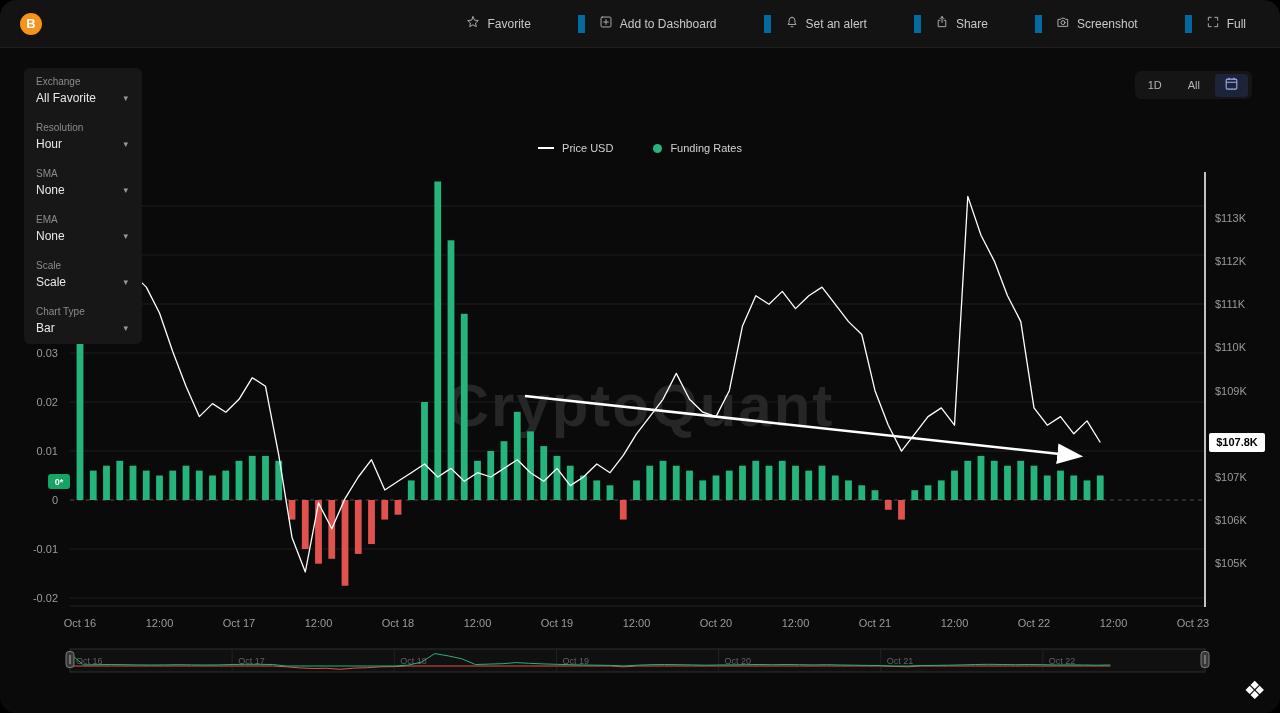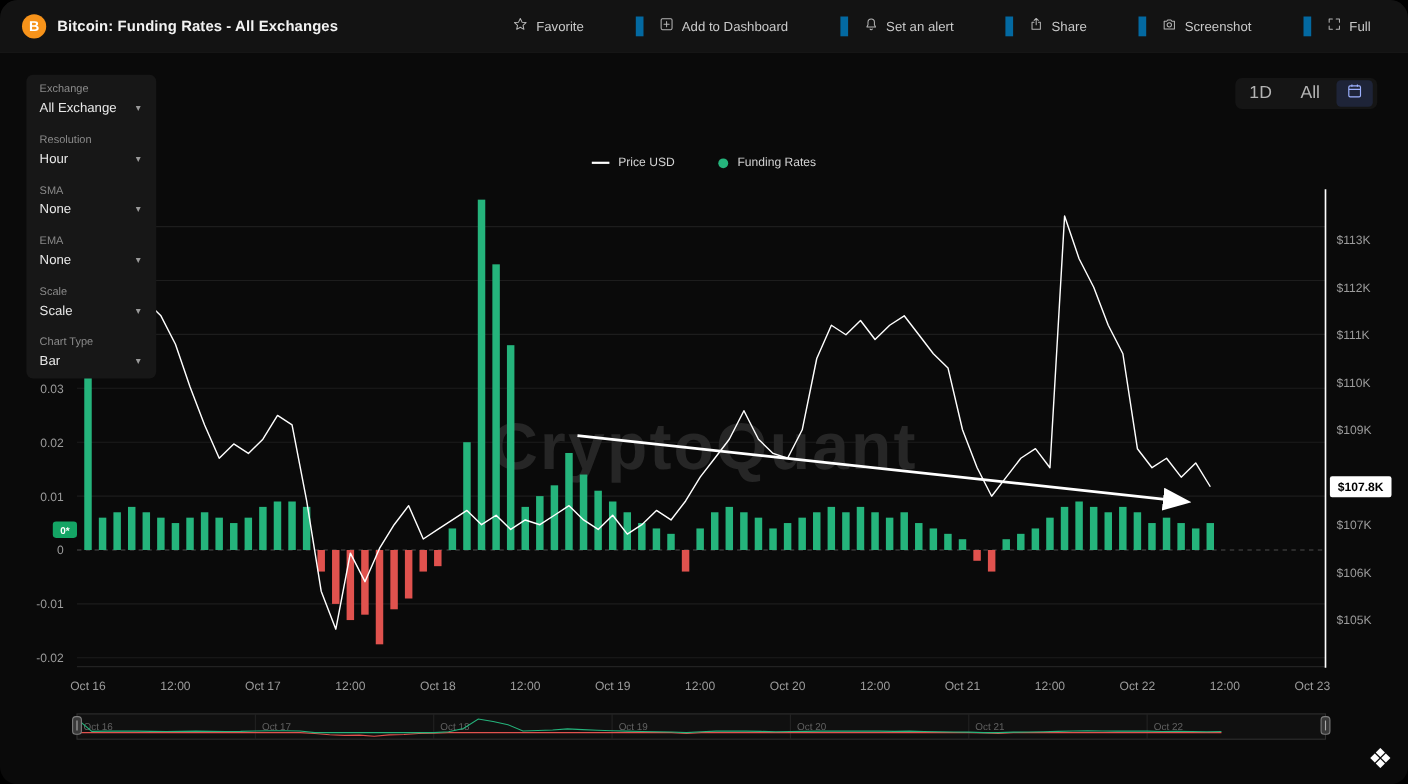--- a/index.html
+++ b/index.html
@@ -18,21 +18,21 @@
 
   
   .toolbar { position:absolute; top:68px; left:24px; display:flex; background:#171717; border-radius:6px; z-index:2;flex-direction:column; }
   .control { display:flex; flex-direction:column; gap:4px; padding:8px 14px 9px 12px; cursor:pointer; }
   .control-label { font-size:10px; color:#8b8b8b; }
   .control-value { font-size:12px; color:#e8e8e8; display:flex; align-items:center; justify-content:space-between; gap:14px; }
   .chevron { color:#9a9a9a; font-size:9px; }
   .c0 { min-width:118px; } .c1 { min-width:74px; } .c2 { min-width:62px; } .c3 { min-width:62px; } .c4 { min-width:70px; } .c5 { min-width:62px; }
 
   .range-group { position:absolute; top:71px; right:28px; display:flex; align-items:center; background:#151515; border-radius:6px; height:28px; z-index:2; }
-  .range-btn { padding:0 13px; font-size:16px; color:#b4b4b4; cursor:pointer; line-height:28px; }
+  .range-btn { padding:0 13px; font-size:11px; color:#b4b4b4; cursor:pointer; line-height:28px; }
   .calendar-btn { margin:3px 4px 3px 2px; padding:2px 9px; background:#1e2438; border-radius:4px; cursor:pointer; display:flex; align-items:center; }
   .calendar-btn svg { width:15px; height:15px; stroke:#9db1ff; fill:none; stroke-width:1.7; }
 
   
   .legend { position:absolute; top:142px; left:0; right:0; display:flex; justify-content:center; gap:40px; z-index:2; }
   .legend-item { display:flex; align-items:center; gap:8px; font-size:11px; color:#d2d2d2; cursor:pointer; }
   .legend-line { width:16px; height:2px; background:#ffffff; }
   .legend-dot { width:9px; height:9px; border-radius:50%; background:#25b47c; }
 
   
@@ -44,21 +44,20 @@
   .footer-text { font-size:20px; font-weight:700; letter-spacing:.2px; }
 </style>
 </head>
 <body>
 
 <div class="app">
 
   <div class="header">
     <div class="header-left">
       <div class="btc-badge">B</div>
-      <div class="header-title">Bitcoin: Funding Rates - All Exchanges</div>
     </div>
     <div class="header-actions">
       <div class="action-btn">
         <span><svg viewBox="0 0 24 24">
               <path d="M12 3l2.7 5.8 6.3.7-4.7 4.3 1.3 6.2-5.6-3.2-5.6 3.2 1.3-6.2L2.9 9.5l6.4-.7z"></path>
             </svg></span>
         <span>Favorite</span>
       </div>
       <div class="action-btn">
         <span><svg viewBox="0 0 24 24">
@@ -94,21 +93,21 @@
             </svg></span>
         <span>Full</span>
       </div>
     </div>
   </div>
 
   <div class="toolbar">
     <div class="control c0">
       <span class="control-label">Exchange</span>
       <span class="control-value">
-          <span>All Exchange</span>
+          <span>All Favorite</span>
           <span class="chevron">▾</span>
         </span>
     </div>
     <div class="control c1">
       <span class="control-label">Resolution</span>
       <span class="control-value">
           <span>Hour</span>
           <span class="chevron">▾</span>
         </span>
     </div>

